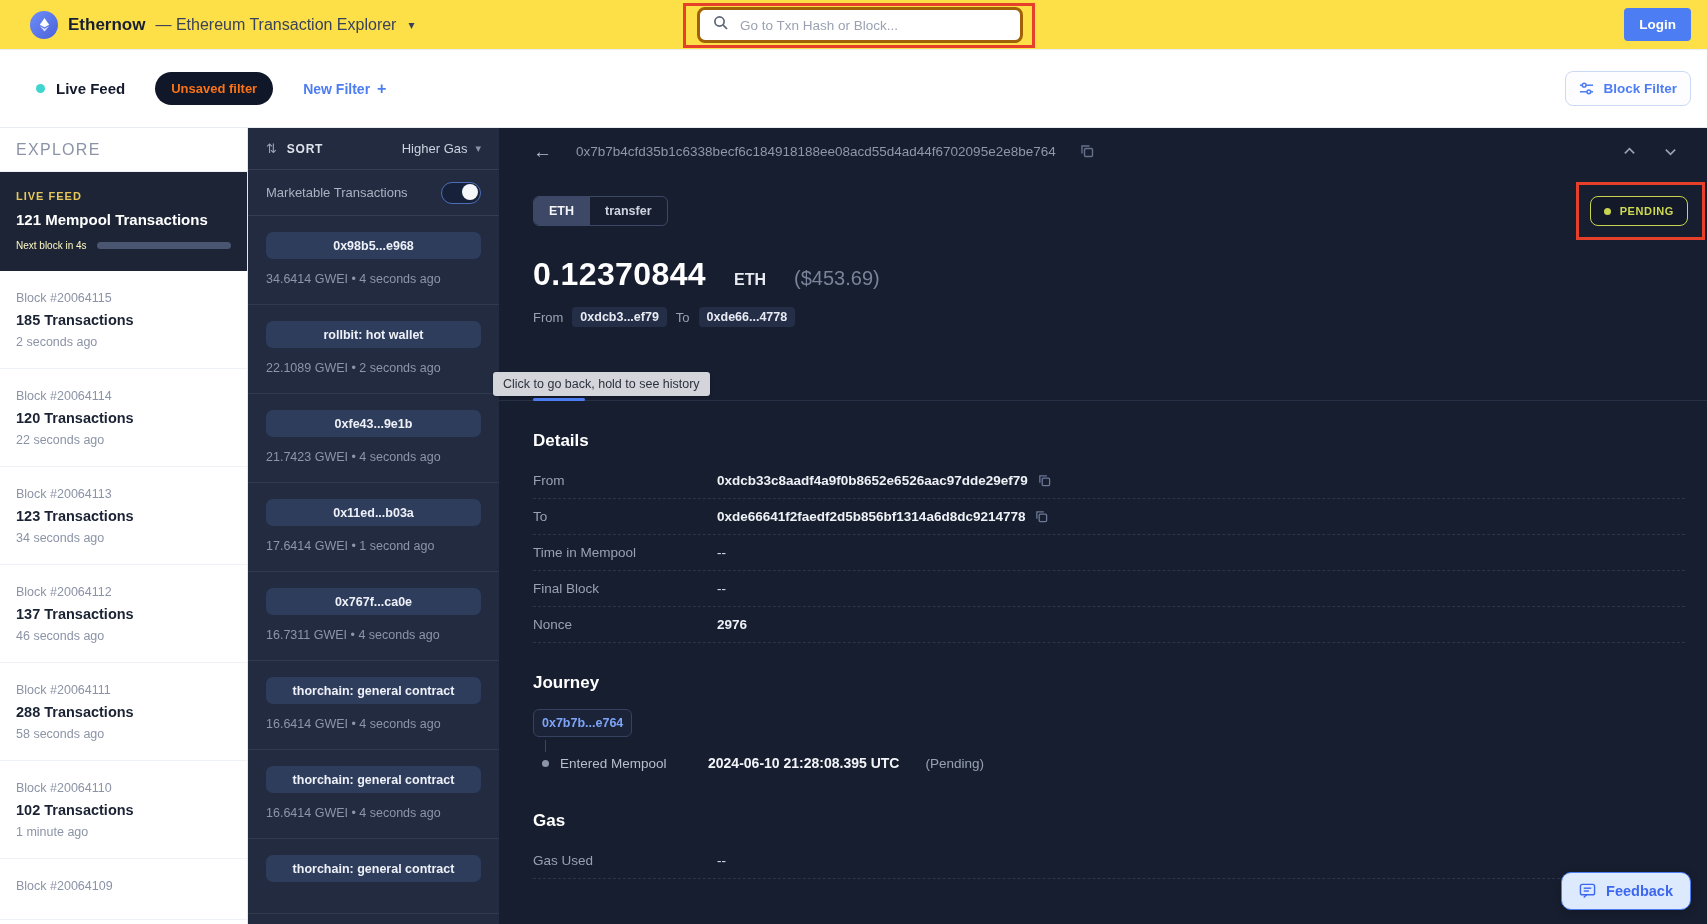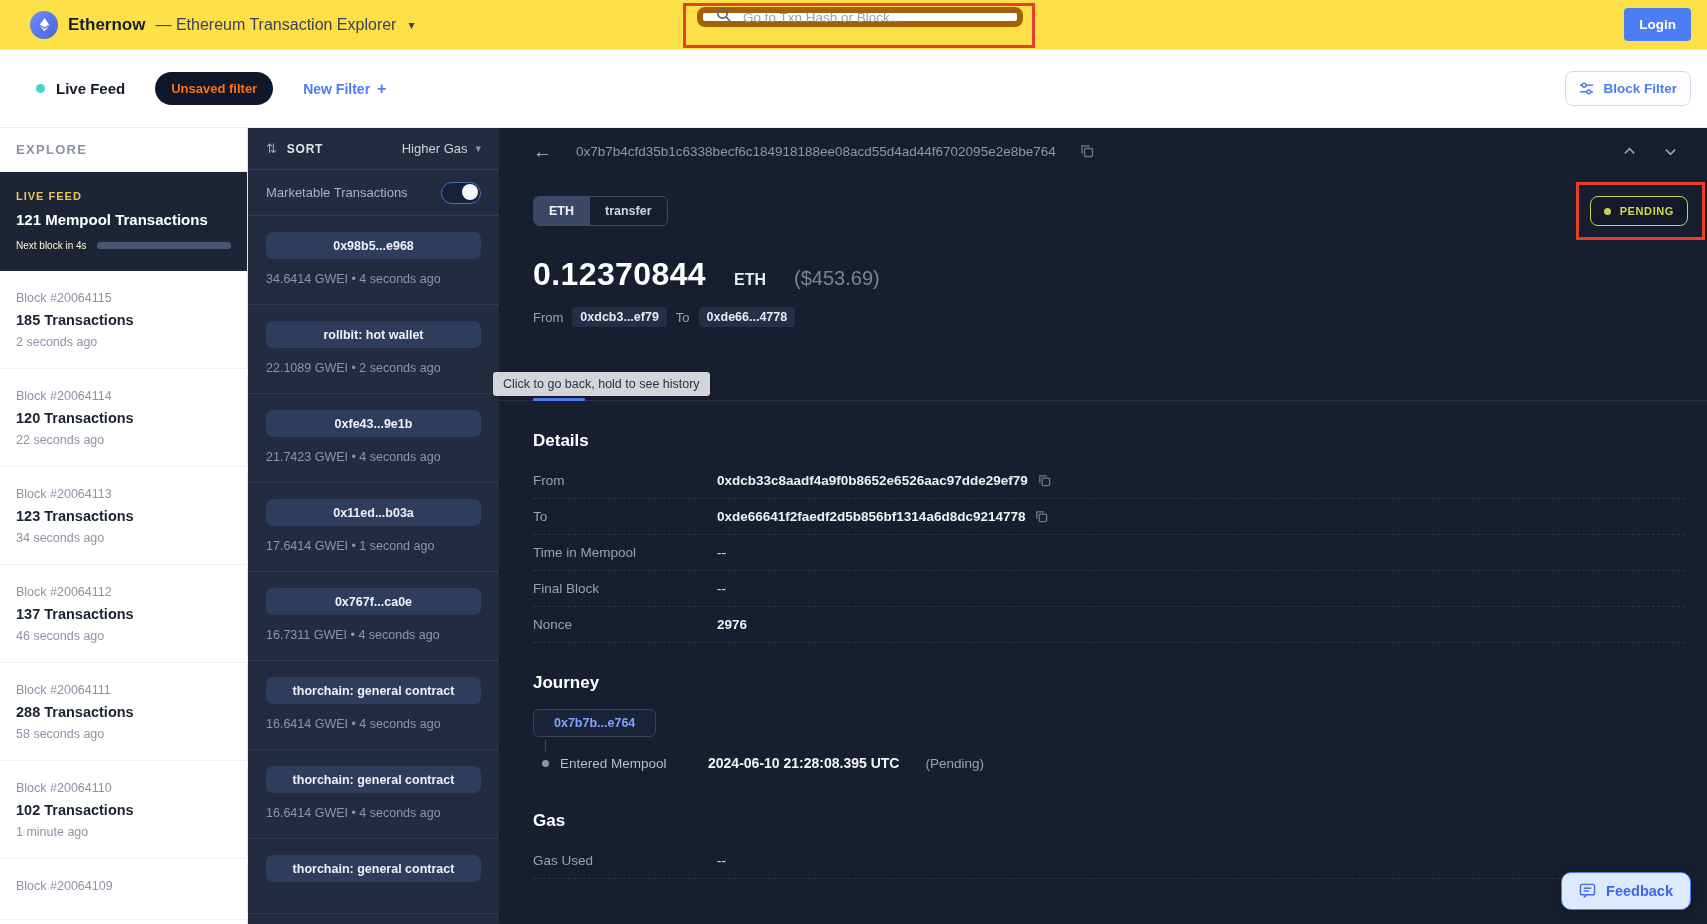--- a/index.html
+++ b/index.html
@@ -7,41 +7,41 @@
   body{font-family:"Liberation Sans",sans-serif}
   .page{position:relative;width:1707px;height:924px;background:#fff;overflow:hidden}
 
   
   .topbar{display:flex;align-items:center;height:50px;padding:0 16px 0 30px;background:#fde047;border-bottom:1px solid #e9ecf1;position:relative}
   .brand{display:flex;align-items:center;gap:10px;cursor:pointer}
   .logo{width:28px;height:28px;border-radius:50%;background:linear-gradient(135deg,#6d8df8,#4b62da);display:flex;align-items:center;justify-content:center;flex-shrink:0}
   .brand-name{font-size:17px;font-weight:bold;color:#161e30}
   .brand-sub{font-size:16px;color:#39425a}
   .brand-caret{font-size:12px;color:#39425a;margin-left:2px}
-  .search-wrap{position:absolute;left:697px;top:7px;width:326px;height:20px;display:flex;align-items:center;gap:11px;padding:0 13px;border:6px solid #a16207;border-radius:8px;background:#fff}
+  .search-wrap{position:absolute;left:697px;top:7px;width:326px;height:36px;display:flex;align-items:center;gap:11px;padding:0 13px;border:3px solid #a16207;border-radius:8px;background:#fff}
   .search-wrap input{border:none;outline:none;flex:1;font-size:13.5px;color:#30384a;font-family:"Liberation Sans",sans-serif;background:transparent}
   .search-wrap input::placeholder{color:#9aa2b2}
   .login-btn{margin-left:auto;background:#4d7df2;color:#fff;border:none;border-radius:4px;font-size:13.5px;font-weight:bold;padding:9px 15px;cursor:pointer;font-family:"Liberation Sans",sans-serif}
 
   
   .filterbar{display:flex;align-items:center;height:78px;padding:0 16px 0 36px;gap:30px;border-bottom:1px solid #e9ecf1;background:#fff}
   .livefeed{display:flex;align-items:center;gap:11px}
   .live-dot{width:9px;height:9px;border-radius:50%;background:#3fd4cd}
   .livefeed-label{font-size:15px;font-weight:bold;color:#121a2c}
   .unsaved-pill{background:#0f1729;color:#f97316;font-size:13px;font-weight:bold;padding:9px 16px;border-radius:999px;cursor:pointer}
   .newfilter{display:flex;align-items:center;gap:7px;color:#4d7df2;font-size:14px;font-weight:bold;cursor:pointer}
   .newfilter .plus{font-size:16px;font-weight:bold}
   .editfilter{margin-left:auto;display:flex;align-items:center;gap:9px;border:1px solid #ccd9f4;background:#fdfdff;color:#4d7df2;font-weight:bold;font-size:13.5px;padding:9px 13px;border-radius:8px;cursor:pointer;font-family:"Liberation Sans",sans-serif}
 
   
   .content{display:flex;height:796px}
 
   
   .sidebar{width:248px;flex-shrink:0;background:#fff;border-right:1px solid #e4e8ee;overflow:hidden}
-  .explore{height:44px;display:flex;align-items:center;padding:0 16px;font-size:13px;font-weight:bold;letter-spacing:1.3px;color:#8b93a6;border-bottom:1px solid #edf0f4}
+  .explore{height:44px;display:flex;align-items:center;padding:0 16px;font-size:16px;font-weight:normal;letter-spacing:1.3px;color:#8b93a6;border-bottom:1px solid #edf0f4}
   .live-card{background:#1c2436;padding:18px 16px 20px;cursor:pointer}
   .live-label{color:#e5c75a;font-size:11px;font-weight:bold;letter-spacing:1px}
   .live-title{color:#fff;font-size:15px;font-weight:bold;margin-top:9px}
   .live-progress-row{display:flex;align-items:center;gap:10px;margin-top:12px}
   .live-next{color:#fef9c3;font-size:10px;white-space:nowrap}
   .pbar{flex:1;height:7px;border-radius:4px;background:#4a5572;overflow:hidden}
   .pfill{height:100%;width:78%;background:#e9ecf3;border-radius:4px}
   .block-item{padding:20px 16px 19px;border-bottom:1px solid #eef1f5;cursor:pointer;background:#fff}
   .block-id{font-size:12.5px;color:#8b93a6}
   .block-txns{font-size:14.5px;font-weight:bold;color:#1a2233;margin-top:7px}
@@ -86,21 +86,21 @@
   .tabs-area{height:74px;border-bottom:1px solid #273045;position:relative;margin-right:0}
   .tab-indicator{position:absolute;left:34px;bottom:-1px;width:52px;height:3px;background:#4d7df2;border-radius:2px}
   .sectionpad{padding:0 22px 0 34px}
   .h-section{margin-top:30px;font-size:17px;font-weight:bold;color:#fff}
   .h-gas{margin-top:40px}
   .drows{margin-top:12px}
   .drow{display:flex;align-items:center;padding:10px 0;border-bottom:1px dashed #2c3549}
   .dlabel{width:184px;flex-shrink:0;color:#98a1b3;font-size:13.5px}
   .dvalue{display:flex;align-items:center;gap:10px;color:#eef1f6;font-size:13.5px;font-weight:bold}
   .dvalue-plain{font-weight:normal;color:#dfe3ec}
-  .journey-pill{display:inline-block;margin-top:16px;border:1px solid #36425f;background:#1a2337;color:#7ea4f8;font-size:12.5px;font-weight:bold;padding:6px 20px;border-radius:6px;cursor:pointer}
+  .journey-pill{display:inline-block;margin-top:16px;border:1px solid #36425f;background:#1a2337;color:#7ea4f8;font-size:12.5px;font-weight:bold;padding:6px 8px;border-radius:6px;cursor:pointer}
   .jline{width:1px;height:12px;background:#3c465c;margin:3px 0 3px 12px}
   .jevent{display:flex;align-items:center;font-size:13.5px}
   .jdot{width:7px;height:7px;border-radius:50%;background:#8b94a8;margin-left:9px;flex-shrink:0}
   .jlabel{color:#b7becd;margin-left:11px;width:148px}
   .jtime{color:#f2f4f8;font-weight:bold;font-size:14px}
   .jstatus{color:#98a1b3;margin-left:26px}
 
   
   .tooltip{position:absolute;left:493px;top:372px;background:#d3d5da;color:#2c313c;font-size:12.5px;padding:5px 10px;border-radius:3px;box-shadow:0 1px 3px rgba(0,0,0,.3);z-index:6;white-space:nowrap}
   .feedback{position:absolute;right:16px;bottom:14px;display:flex;align-items:center;gap:10px;background:#dde9fd;border:1.5px solid #4d7df2;border-radius:10px;padding:10px 17px;color:#3c67ee;font-size:14.5px;font-weight:bold;cursor:pointer;box-shadow:0 2px 10px rgba(0,0,0,.22);z-index:7;font-family:"Liberation Sans",sans-serif}

